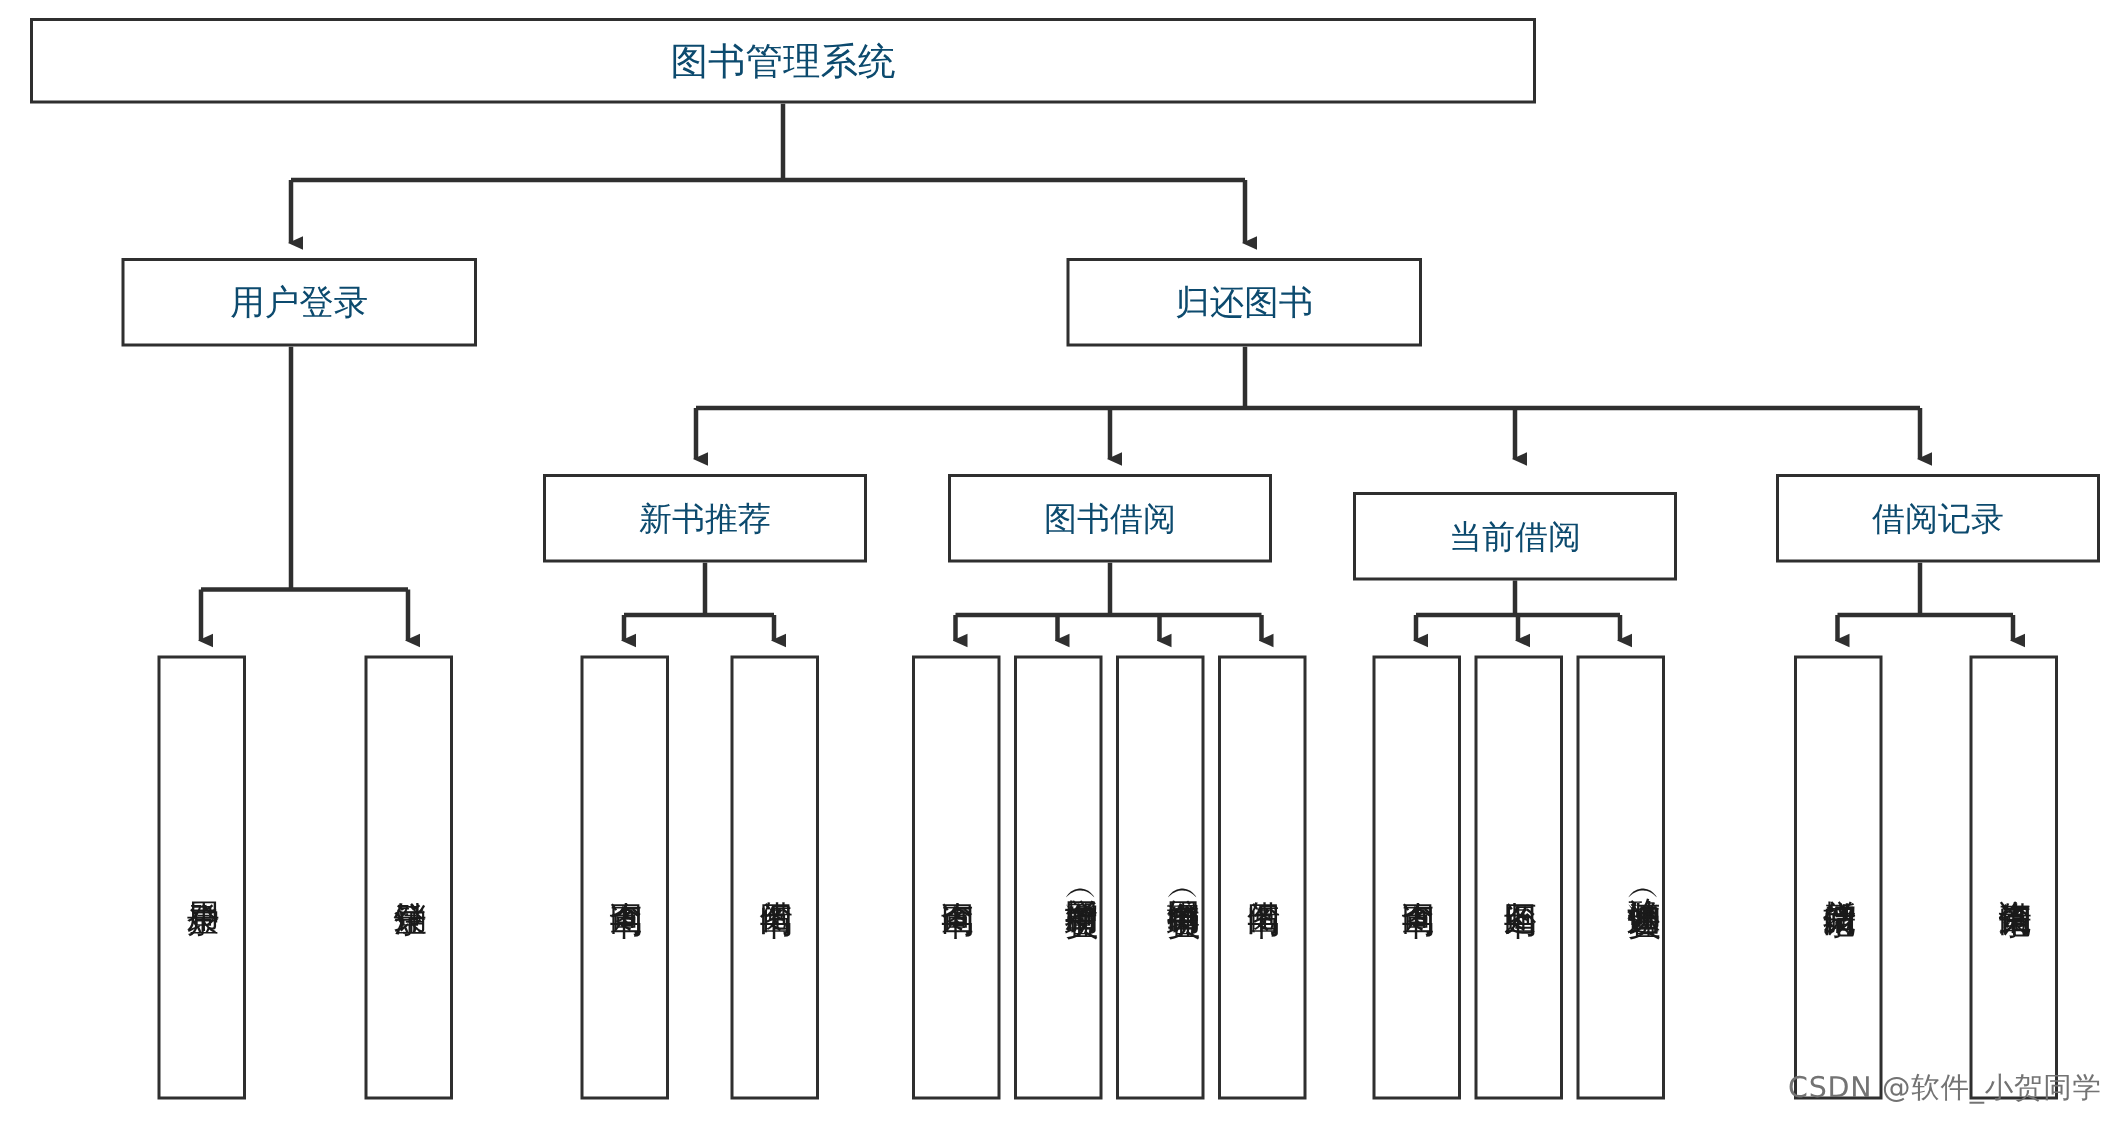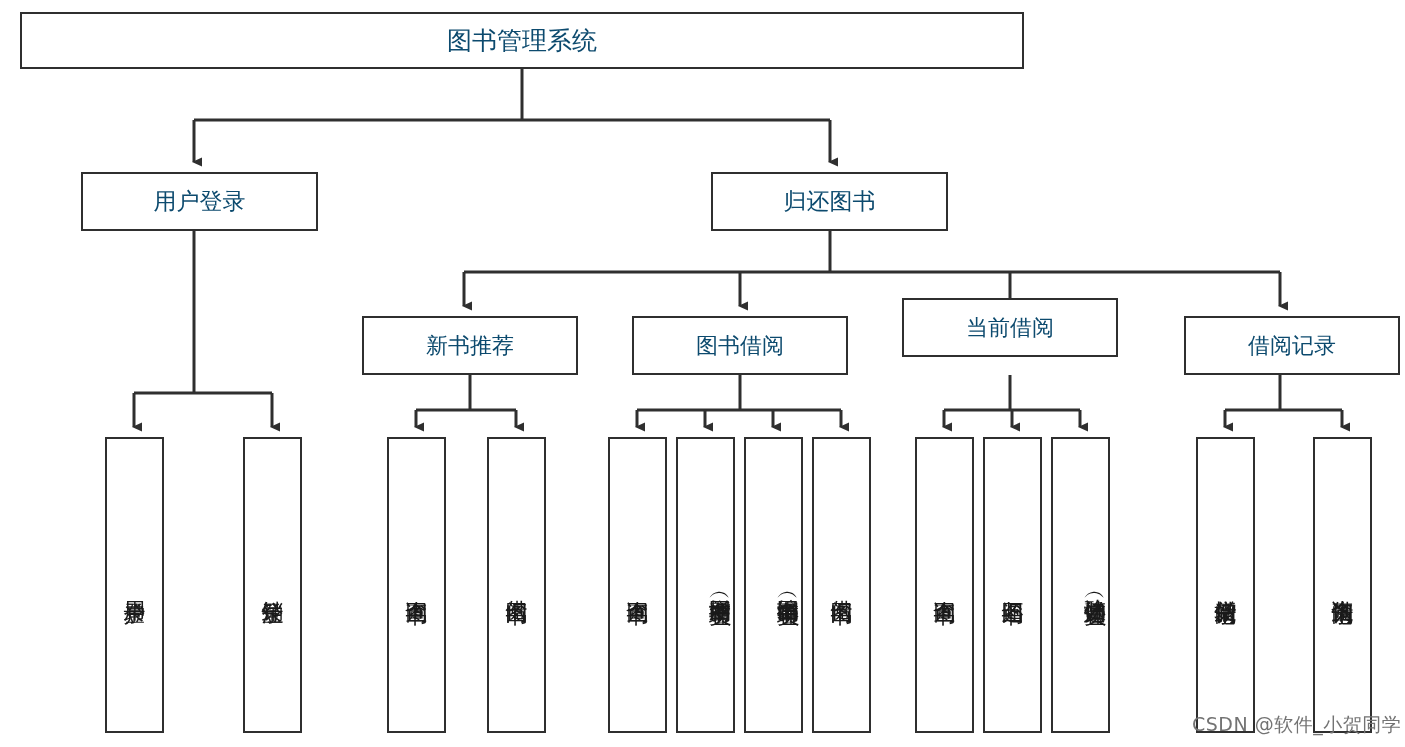--- a/index.html
+++ b/index.html
@@ -141,21 +141,21 @@
   <div class="node level-1" style="left:711px; top:172px; width:237px; height:59px;">
     <span>归还图书</span>
   </div>
 
   <div class="node level-2" style="left:632px; top:316px; width:216px; height:59px;">
     <span>图书借阅</span>
   </div>
   <div class="node level-2" style="left:362px; top:316px; width:216px; height:59px;">
     <span>新书推荐</span>
   </div>
-  <div class="node level-2" style="left:902px; top:298px; width:216px; height:59px;">
+  <div class="node level-2" style="left:902px; top:328px; width:216px; height:59px;">
     <span>当前借阅</span>
   </div>
   <div class="node level-2" style="left:1172px; top:316px; width:216px; height:59px;margin-left:12px;">
     <span>借阅记录</span>
   </div>
 
   <div class="leaf center" style="left:105px; top:437px; width:59px; height:296px;">
     <span class="leaf-text">用户登录</span>
   </div>
   <div class="leaf center" style="left:243px; top:437px; width:59px; height:296px;">

